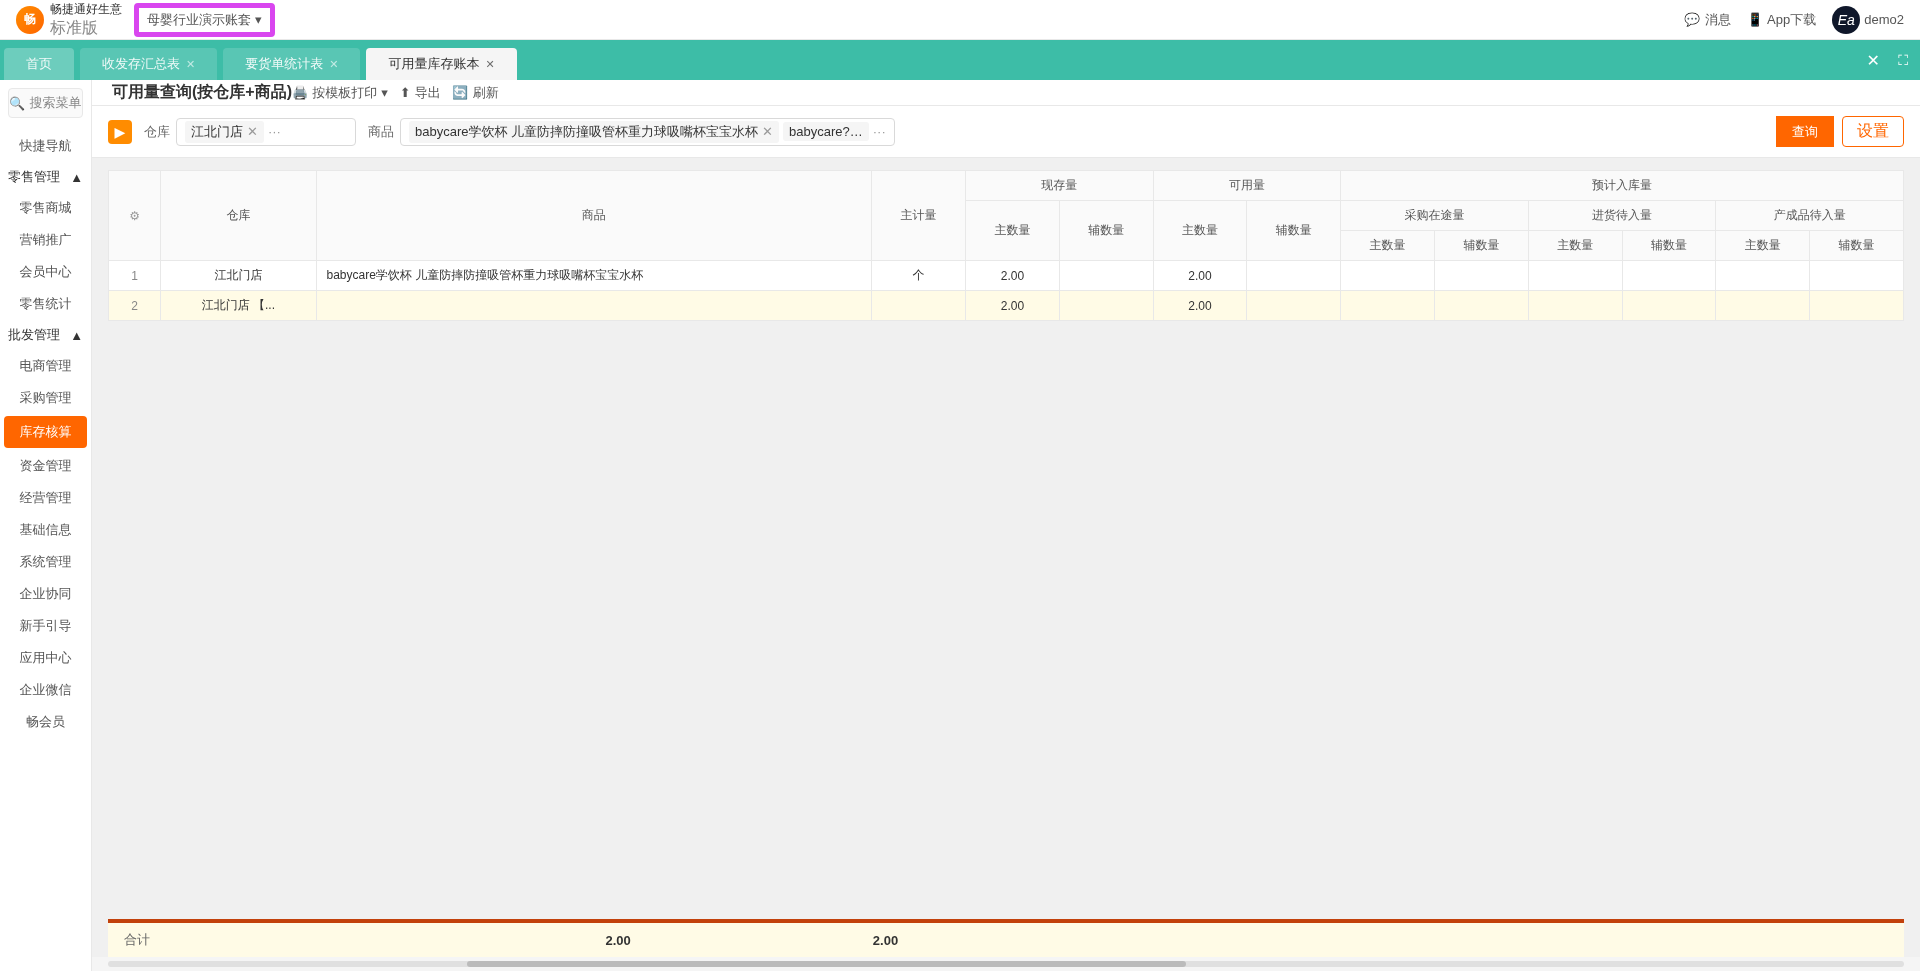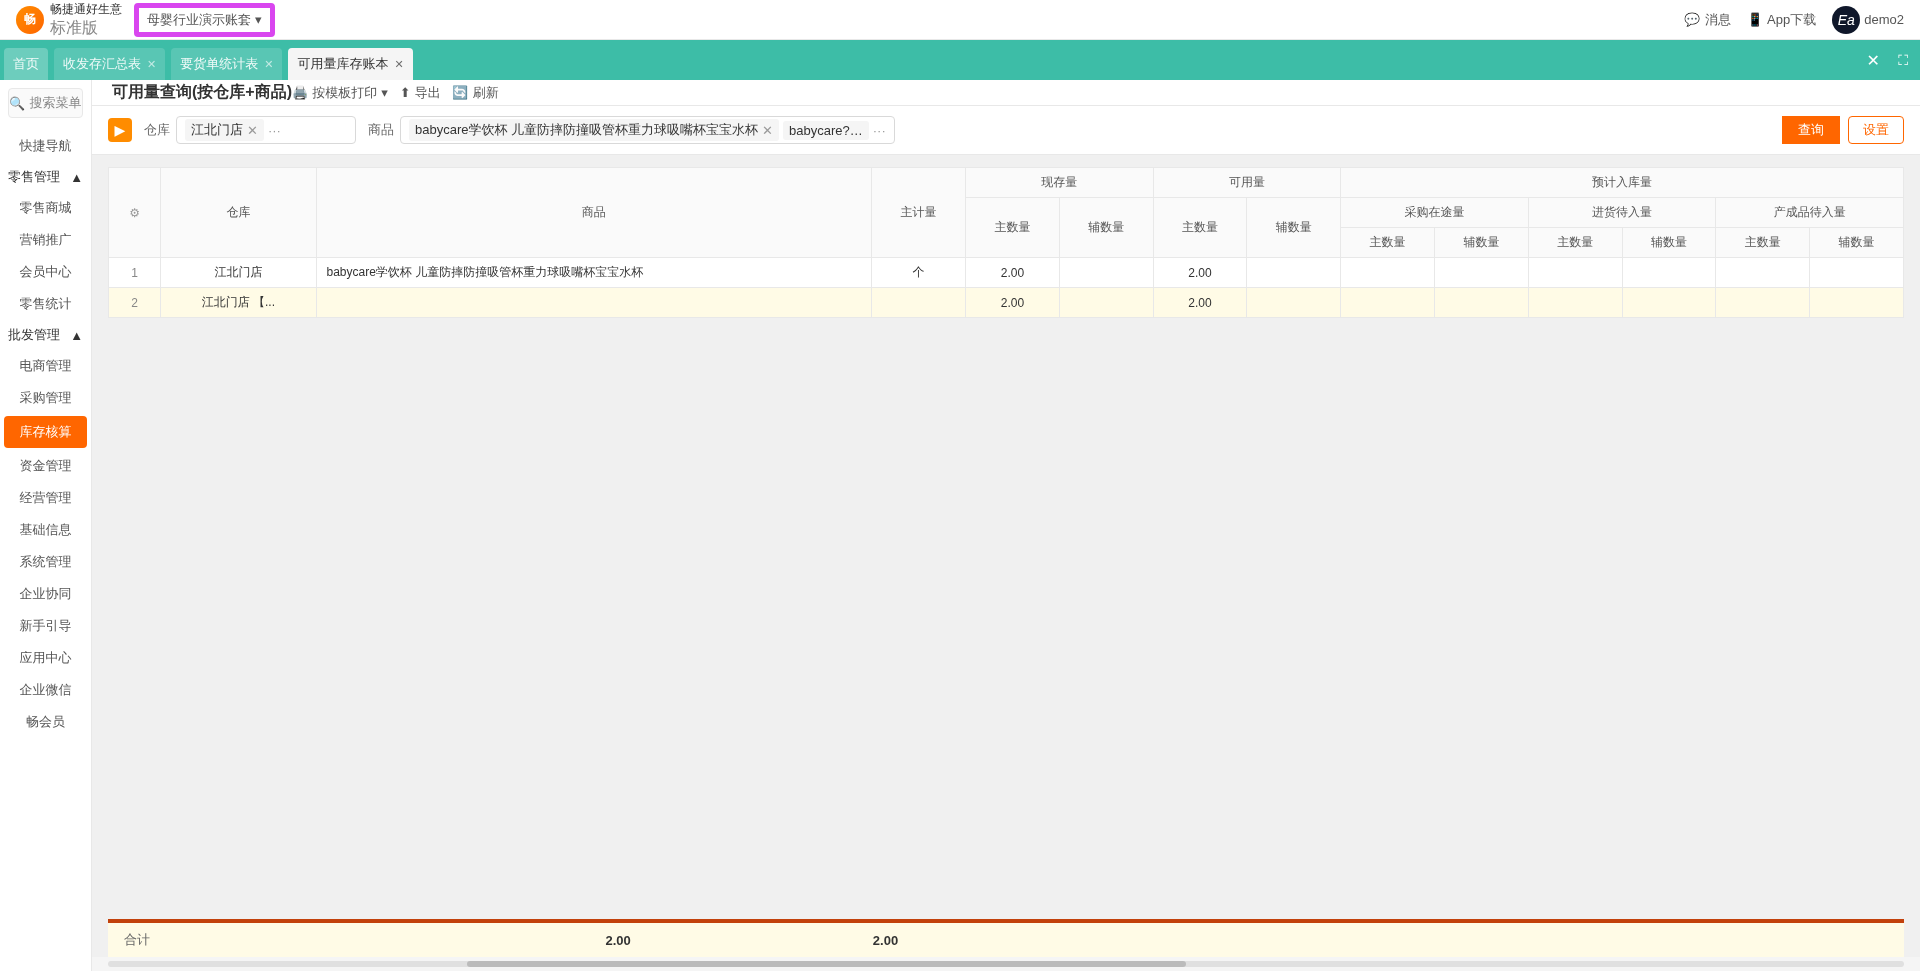--- a/index.html
+++ b/index.html
@@ -47,21 +47,21 @@
       position: absolute;
       right: 12px;
       top: 50%;
       transform: translateY(-50%);
       color: white;
       font-size: 14px;
       cursor: pointer;
     }
     .nav-tab {
       height: 32px;
-      padding: 0 9px;
+      padding: 0 22px;
       display: flex;
       align-items: center;
       gap: 6px;
       font-size: 13px;
       color: rgba(255,255,255,0.9);
       cursor: pointer;
       border-radius: 4px 4px 0 0;
       margin-right: 2px;
       margin-left: 4px;
       background: rgba(255,255,255,0.15);
@@ -203,21 +203,21 @@
       cursor: pointer;
       font-size: 13px;
     }
     .btn-setting {
       background: white;
       color: #ff6600;
       border: 1px solid #ff6600;
       border-radius: 4px;
       padding: 4px 14px;
       cursor: pointer;
-      font-size: 13px;
+      font-size: 16px;
     }
 
     
     .table-container {
       flex: 1;
       overflow: auto;
       padding: 12px 16px 0;
     }
     .data-table {
       width: 100%;

